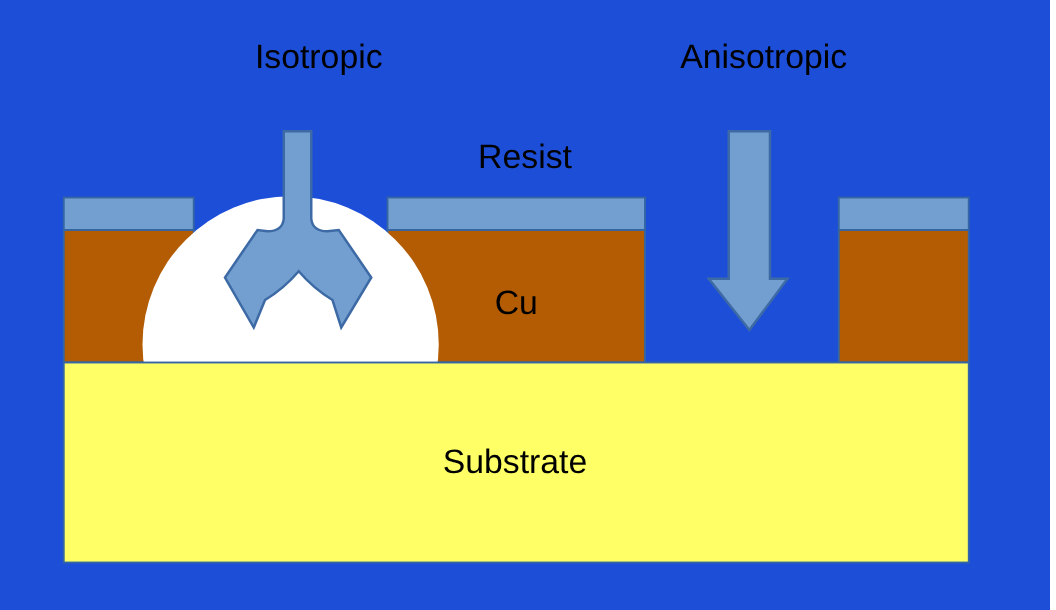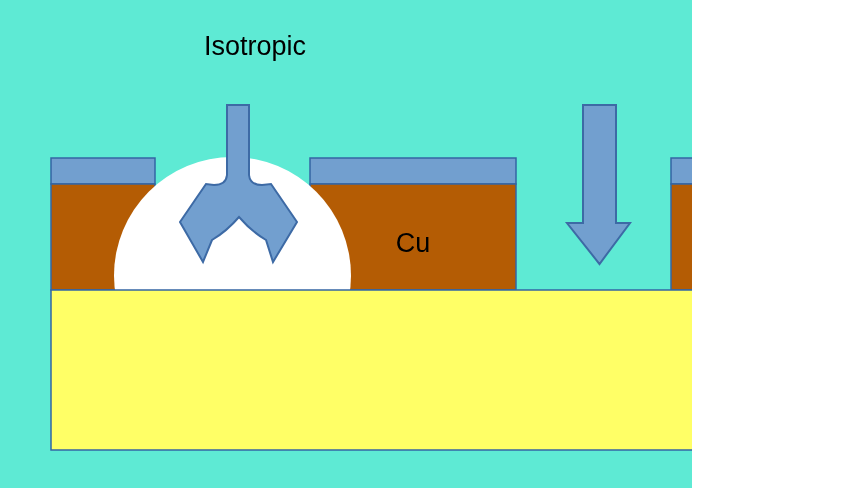--- a/index.html
+++ b/index.html
@@ -2,23 +2,23 @@
 <html><head>
 <meta charset="utf-8">
 <style>
   html, body {
     margin: 0;
     padding: 0;
     background: #ffffff;
   }
   .canvas {
     position: relative;
-    width: 692px;
+    width: 840px;
     height: 488px;
-    background: #5eead4;
+    background: #1d4ed8;
     overflow: hidden;
     font-family: "Liberation Sans", sans-serif;
   }
   .diagram-svg {
     position: absolute;
     left: 0;
     top: 0;
   }
   .shape-outline {
     stroke: #3465a4;
@@ -68,18 +68,21 @@
              Q 251,231 239,217
              Q 227,231 212,240
              L 203,262 L 180,222 L 206,184
              L 214,185 Q 226,185 227,175 Z" class="arrow-outline" fill="#729fcf"></path>
 
     <path d="M 583,105 L 616,105 L 616,223 L 630,223 L 599.5,264 L 567,223 L 583,223 Z" class="arrow-outline" fill="#729fcf"></path>
   </svg>
 
   <div class="label" style="left:255px; top:46px;">Isotropic</div>
 
+  <div class="label" style="left:611px; top:46px;">Anisotropic</div>
 
+  <div class="label" style="left:420px; top:126px;">Resist</div>
 
   <div class="label" style="left:413px; top:243px;">Cu</div>
 
+  <div class="label" style="left:412px; top:370px;">Substrate</div>
 
 </div>
 
 </body></html>

